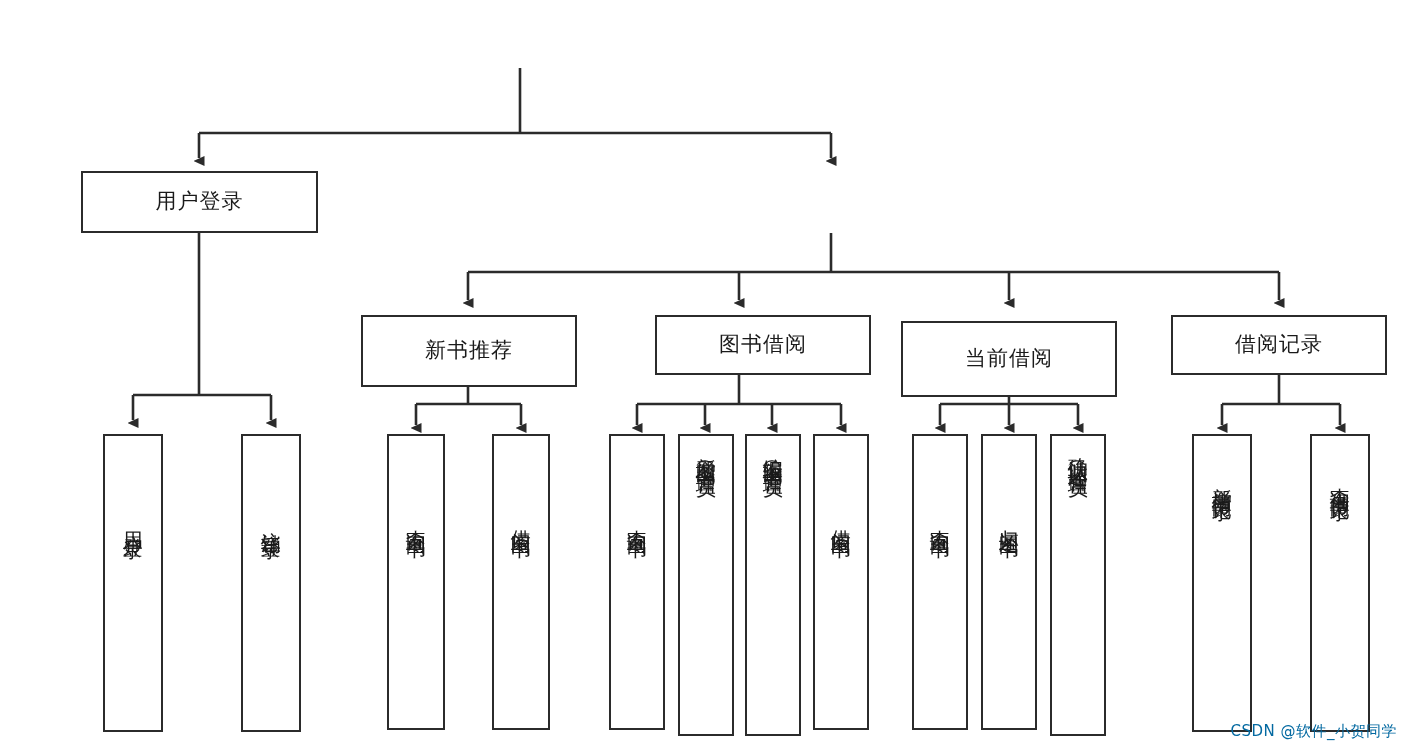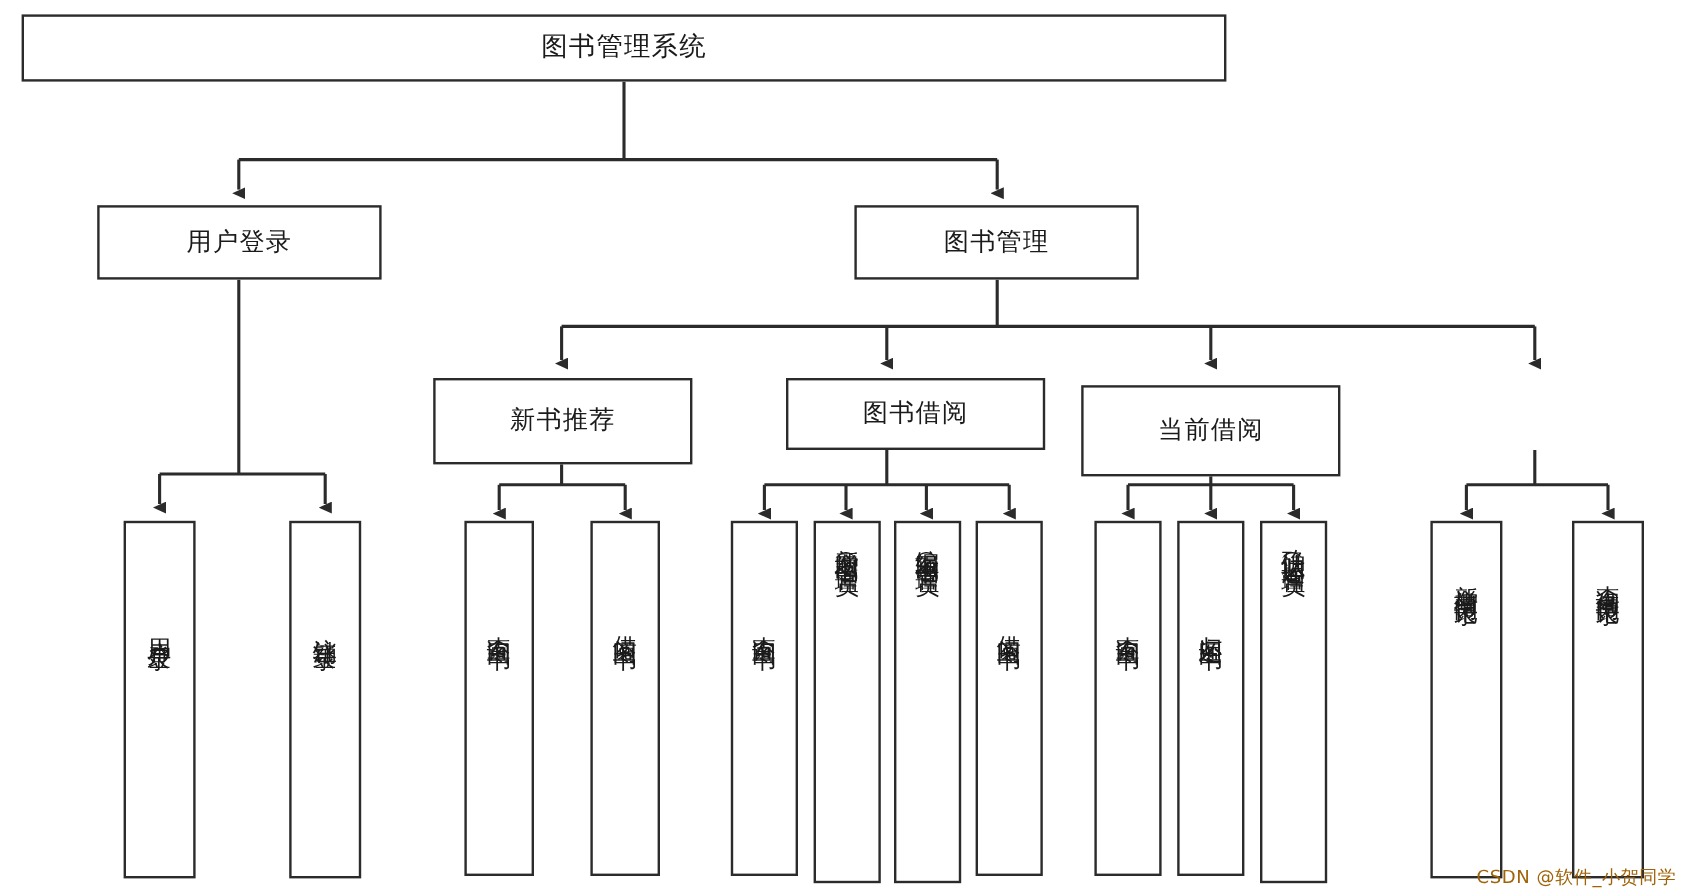--- a/index.html
+++ b/index.html
@@ -57,21 +57,21 @@
     line-height: 1.22;
     letter-spacing: 3px;
     white-space: nowrap;
     color: #1a1a1a;
   }
   .watermark {
     position: absolute;
     right: 8px;
     bottom: 6px;
     font-size: 15px;
-    color: #a16207;
+    color: #0369a1;
     letter-spacing: 0.5px;
     white-space: nowrap;
     font-family: "DejaVu Sans", "Liberation Sans", sans-serif;
   }
 </style>
 </head>
 <body>
 
 <div id="canvas">
 
@@ -118,40 +118,37 @@
       <path d="M1009,404 L1009,425" marker-end="url(#arrow)"></path>
       <path d="M1078,404 L1078,425" marker-end="url(#arrow)"></path>
 
       <path d="M1279,375 L1279,404"></path>
       <path d="M1222,404 L1340,404"></path>
       <path d="M1222,404 L1222,425" marker-end="url(#arrow)"></path>
       <path d="M1340,404 L1340,425" marker-end="url(#arrow)"></path>
     </g>
   </svg>
 
-  <div class="node h root" style="left:18px; top:12px; width:1004px; height:56px;">
-    <span>图书管理系统</span>
-  </div>
 
   <div class="node h" style="left:81px; top:171px; width:237px; height:62px;">
     <span>用户登录</span>
   </div>
-  <div class="node h" style="left:712px; top:171px; width:237px; height:62px;">
-    <span>图书管理</span>
-  </div>
 
   <div class="node h" style="left:361px; top:315px; width:216px; height:72px;">
     <span>新书推荐</span>
   </div>
   <div class="node h" style="left:631px; top:315px; width:216px; height:60px;margin-left:24px;">
     <span>图书借阅</span>
   </div>
   <div class="node h" style="left:901px; top:321px; width:216px; height:76px;">
     <span>当前借阅</span>
   </div>
+  <div class="node h" style="left:1171px; top:315px; width:216px; height:60px;">
+    <span>借阅记录</span>
+  </div>
 
   <div class="node v" style="left:103px; top:434px; width:60px; height:298px; padding-top:80px;">
     <span class="vtext">用户登录</span>
   </div>
 
   <div class="node v" style="left:241px; top:434px; width:60px; height:298px; padding-top:80px;">
     <span class="vtext">注销登录</span>
   </div>
 
   <div class="node v" style="left:387px; top:434px; width:58px; height:296px; padding-top:78px;">

